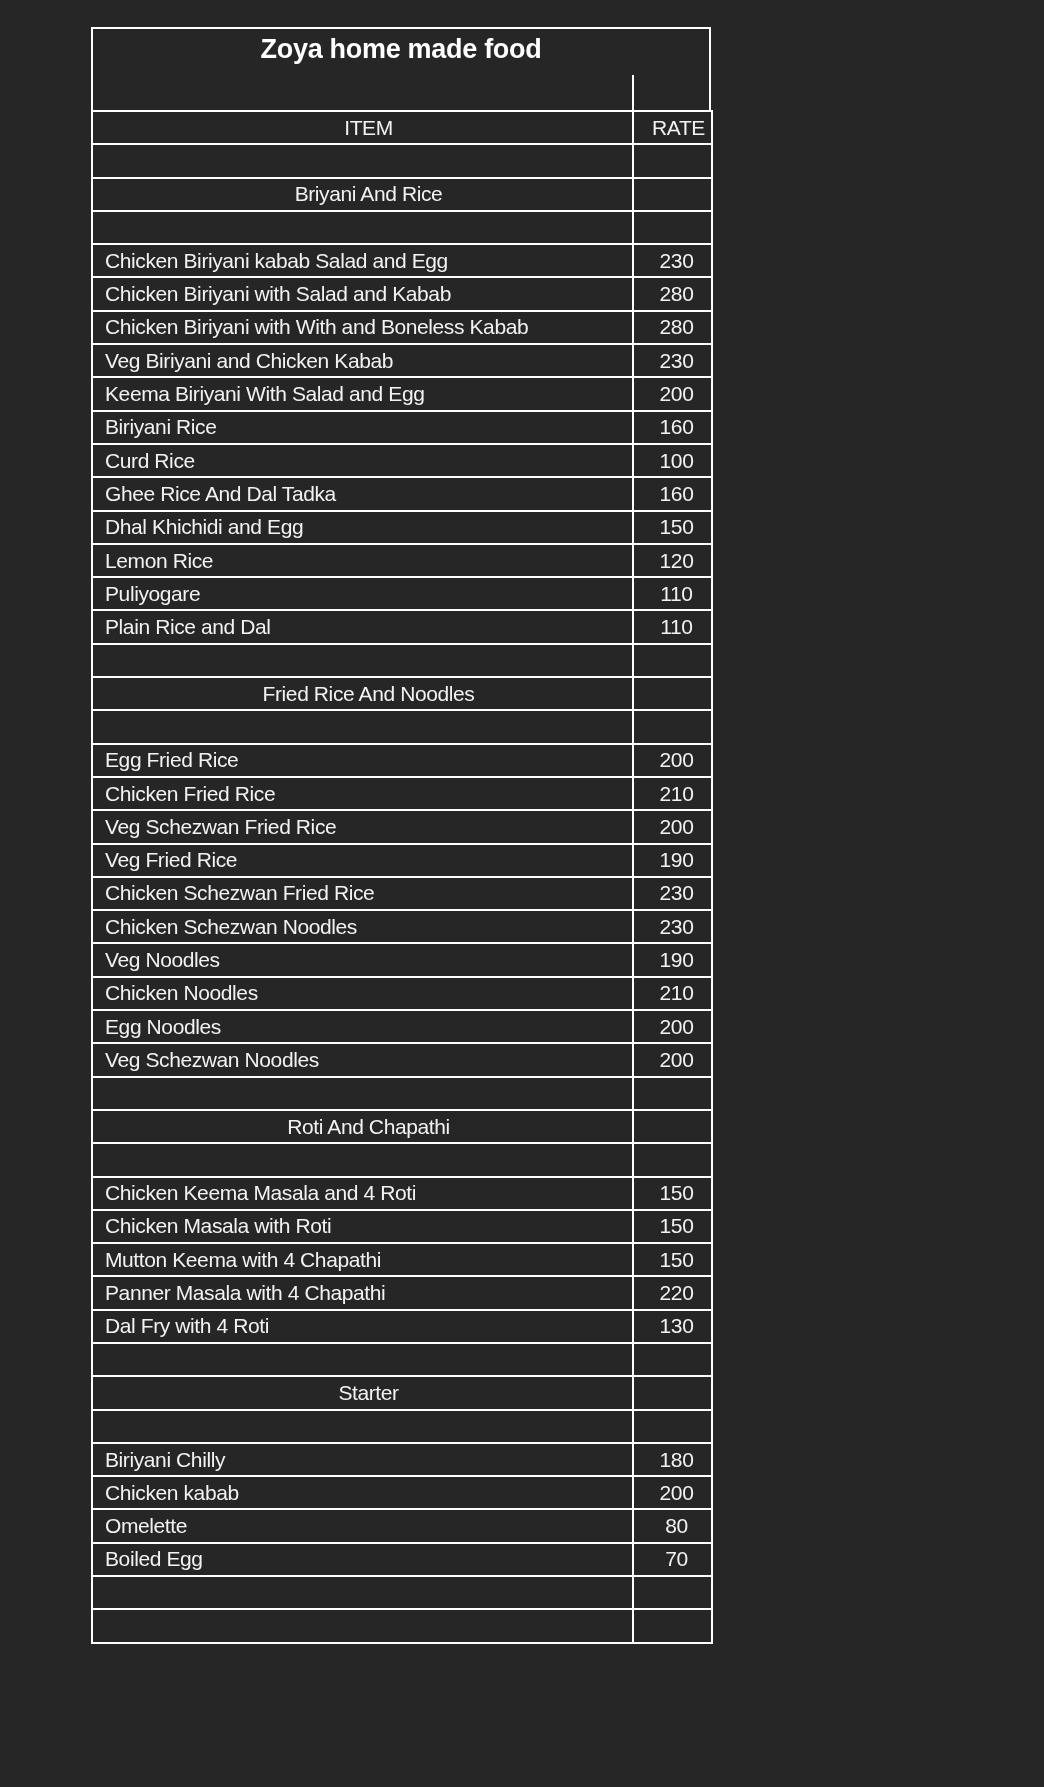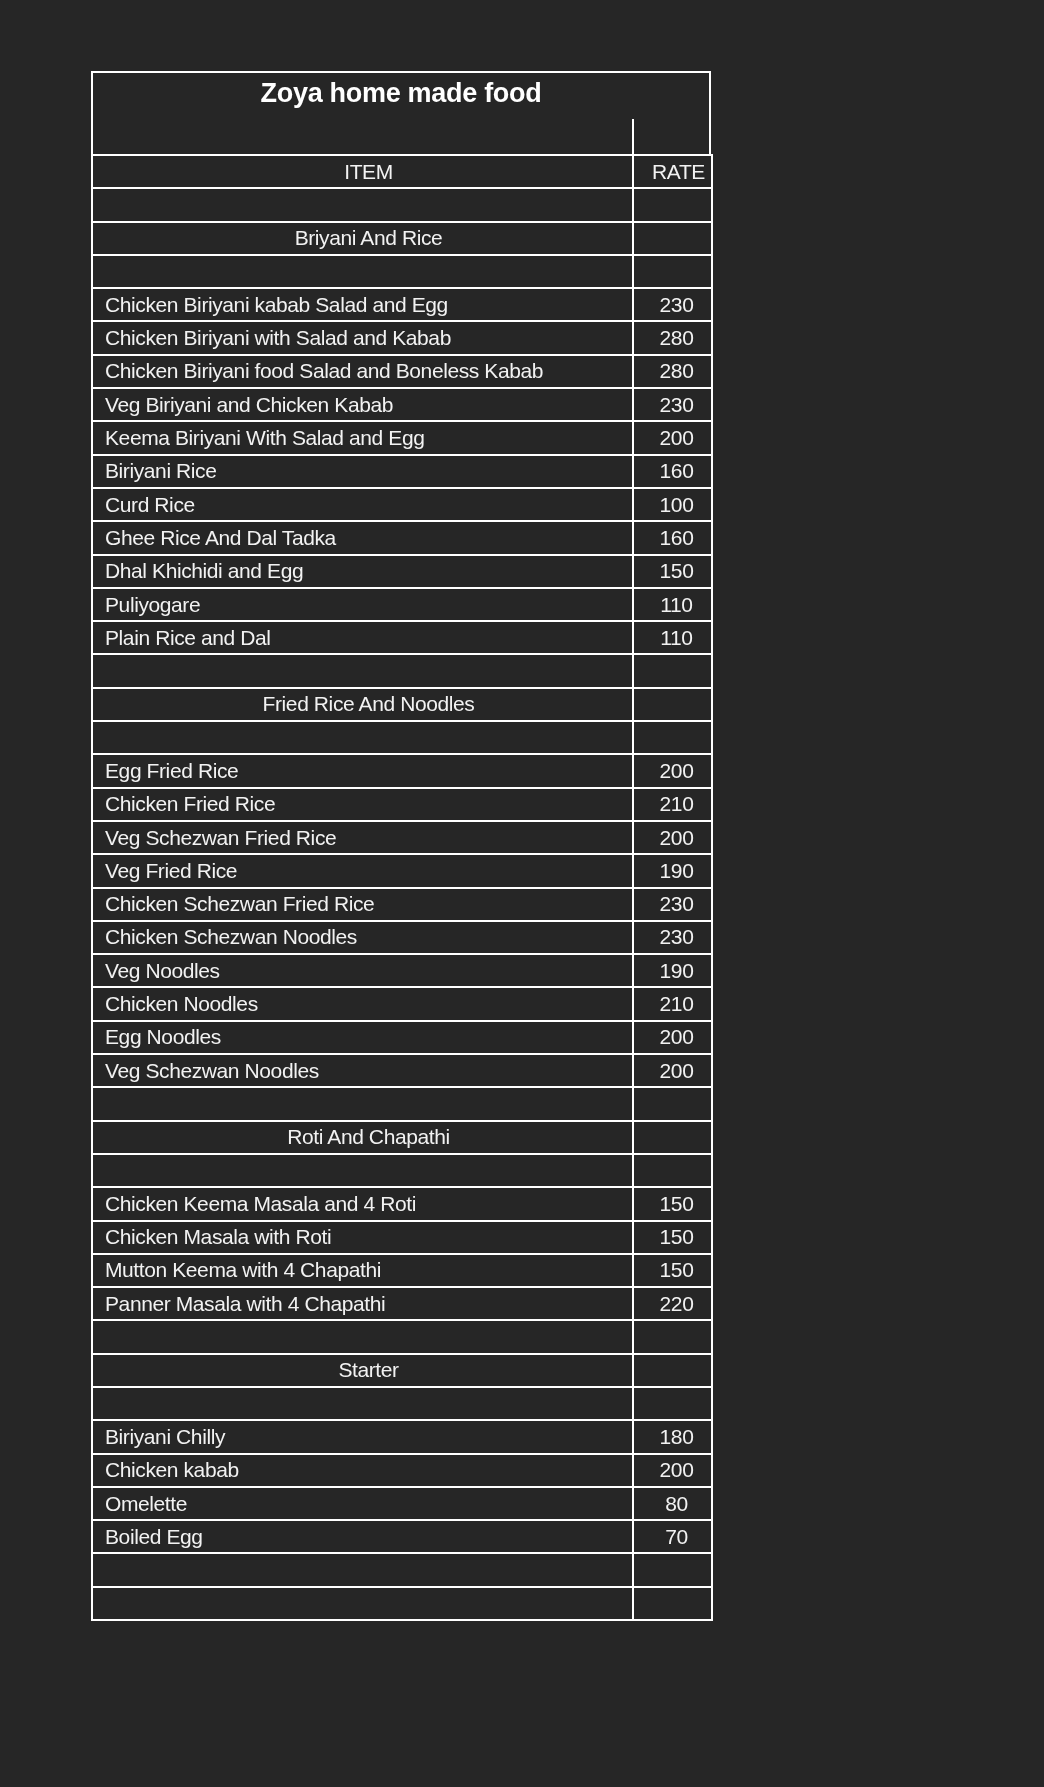--- a/index.html
+++ b/index.html
@@ -21,21 +21,20 @@
       top: 27px;
       width: 620px;
     }
     .title-block {
       position: relative;
       height: 83px;
       border-top: 2px solid #ffffff;
       border-left: 2px solid #ffffff;
       border-right: 2px solid #ffffff;
       box-sizing: border-box;
-      margin-top: 44px;
     }
     .title-text {
       position: absolute;
       left: 0;
       right: 0;
       top: 5px;
       text-align: center;
       font-weight: bold;
       font-size: 27px;
       letter-spacing: -0.3px;
@@ -115,21 +114,21 @@
         </tr>
       <tr>
           <td class="item">Chicken Biriyani kabab Salad and Egg</td>
           <td class="rate">230</td>
         </tr>
       <tr>
           <td class="item">Chicken Biriyani with Salad and Kabab</td>
           <td class="rate">280</td>
         </tr>
       <tr>
-          <td class="item">Chicken Biriyani food Salad and Boneless Kabab</td>
+          <td class="item">Chicken Biriyani with With and Boneless Kabab</td>
           <td class="rate">280</td>
         </tr>
       <tr>
           <td class="item">Veg Biriyani and Chicken Kabab</td>
           <td class="rate">230</td>
         </tr>
       <tr>
           <td class="item">Keema Biriyani With Salad and Egg</td>
           <td class="rate">200</td>
         </tr>
@@ -143,20 +142,24 @@
         </tr>
       <tr>
           <td class="item">Ghee Rice And Dal Tadka</td>
           <td class="rate">160</td>
         </tr>
       <tr>
           <td class="item">Dhal Khichidi and Egg</td>
           <td class="rate">150</td>
         </tr>
       <tr>
+          <td class="item">Lemon Rice</td>
+          <td class="rate">120</td>
+        </tr>
+      <tr>
           <td class="item">Puliyogare</td>
           <td class="rate">110</td>
         </tr>
       <tr>
           <td class="item">Plain Rice and Dal</td>
           <td class="rate">110</td>
         </tr>
 
       <tr class="spacer">
           <td class="item"></td>
@@ -231,20 +234,24 @@
           <td class="item">Chicken Masala with Roti</td>
           <td class="rate">150</td>
         </tr>
       <tr>
           <td class="item">Mutton Keema with 4 Chapathi</td>
           <td class="rate">150</td>
         </tr>
       <tr>
           <td class="item">Panner Masala  with 4 Chapathi</td>
           <td class="rate">220</td>
+        </tr>
+      <tr>
+          <td class="item">Dal Fry with 4 Roti</td>
+          <td class="rate">130</td>
         </tr>
 
       <tr class="spacer">
           <td class="item"></td>
           <td class="rate"></td>
         </tr>
       <tr class="category">
         <td class="item">Starter</td>
         <td class="rate"></td>
       </tr>

